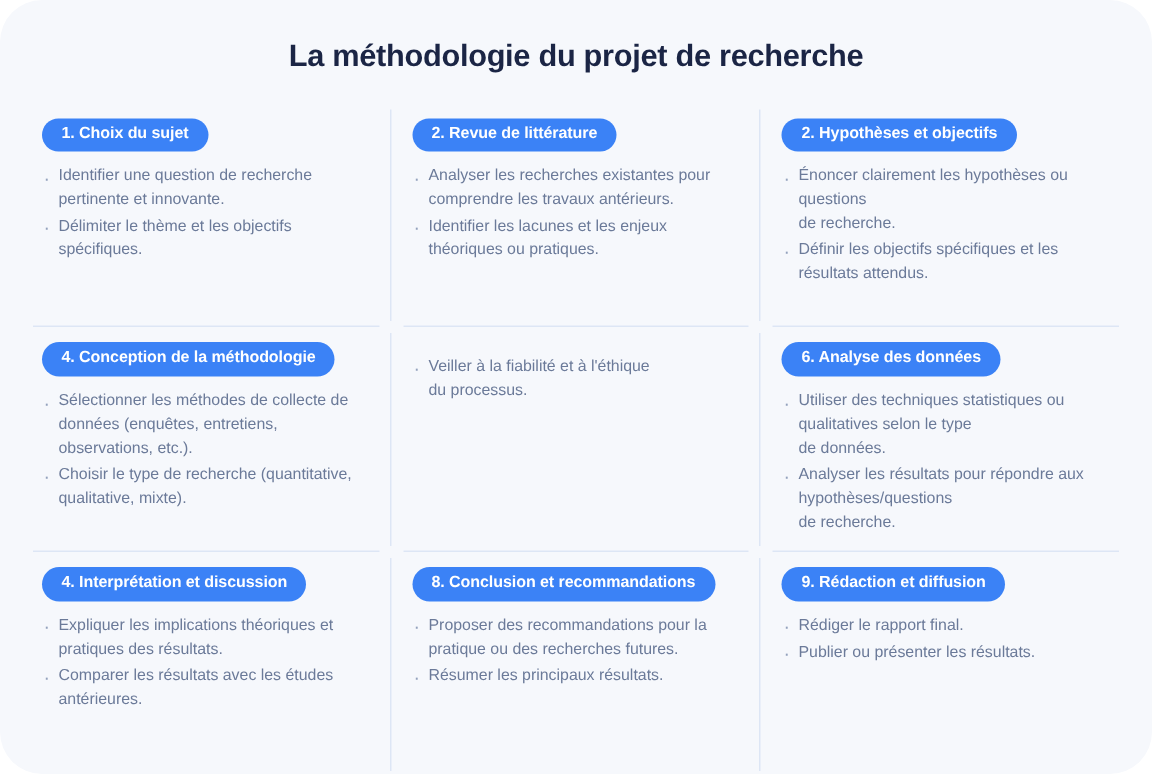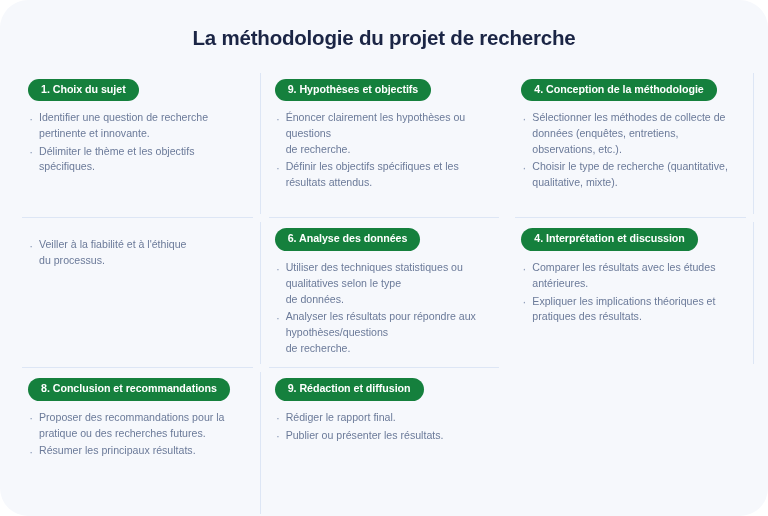--- a/index.html
+++ b/index.html
@@ -52,21 +52,21 @@
   
   .cell.row1::before,.cell.row2::before{
     content:"";
     position:absolute;
     left:8px;right:8px;bottom:0;
     height:1px;
     background:#dde6f5;
   }
   .badge{
     display:inline-block;
-    background:#15803d;
+    background:#3b82f6;
     color:#ffffff;
     font-size:10.7px;
     font-weight:bold;
     border-radius:999px;
     padding:5px 13px 6px 13px;
     line-height:1.1;
     white-space:nowrap;
     letter-spacing:-0.05px;
   }
   ul.points{
@@ -101,23 +101,30 @@
   <div class="grid">
 
     <div class="cell col1 row1">
       <span class="badge">1. Choix du sujet</span>
       <ul class="points">
         <li>Identifier une question de recherche pertinente et innovante.</li>
         <li>Délimiter le thème et les objectifs spécifiques.</li>
       </ul>
     </div>
 
+    <div class="cell col2 row1">
+      <span class="badge">2. Revue de littérature</span>
+      <ul class="points">
+        <li>Analyser les recherches existantes pour comprendre les travaux antérieurs.</li>
+        <li>Identifier les lacunes et les enjeux théoriques ou pratiques.</li>
+      </ul>
+    </div>
 
     <div class="cell col3 row1">
-      <span class="badge">9. Hypothèses et objectifs</span>
+      <span class="badge">2. Hypothèses et objectifs</span>
       <ul class="points">
         <li>Énoncer clairement les hypothèses ou questions<br>de recherche.</li>
         <li>Définir les objectifs spécifiques et les résultats attendus.</li>
       </ul>
     </div>
 
     <div class="cell col1 row2">
       <span class="badge">4. Conception de la méthodologie</span>
       <ul class="points">
         <li>Sélectionner les méthodes de collecte de données (enquêtes, entretiens, observations, etc.).</li>
@@ -135,22 +142,22 @@
       <span class="badge">6. Analyse des données</span>
       <ul class="points">
         <li>Utiliser des techniques statistiques ou qualitatives selon le type<br>de données.</li>
         <li>Analyser les résultats pour répondre aux hypothèses/questions<br>de recherche.</li>
       </ul>
     </div>
 
     <div class="cell col1 row3">
       <span class="badge">4. Interprétation et discussion</span>
       <ul class="points">
+        <li>Expliquer les implications théoriques et pratiques des résultats.</li>
         <li>Comparer les résultats avec les études antérieures.</li>
-        <li>Expliquer les implications théoriques et pratiques des résultats.</li>
       </ul>
     </div>
 
     <div class="cell col2 row3">
       <span class="badge">8. Conclusion et recommandations</span>
       <ul class="points">
         <li>Proposer des recommandations pour la pratique ou des recherches futures.</li>
         <li>Résumer les principaux résultats.</li>
       </ul>
     </div>

